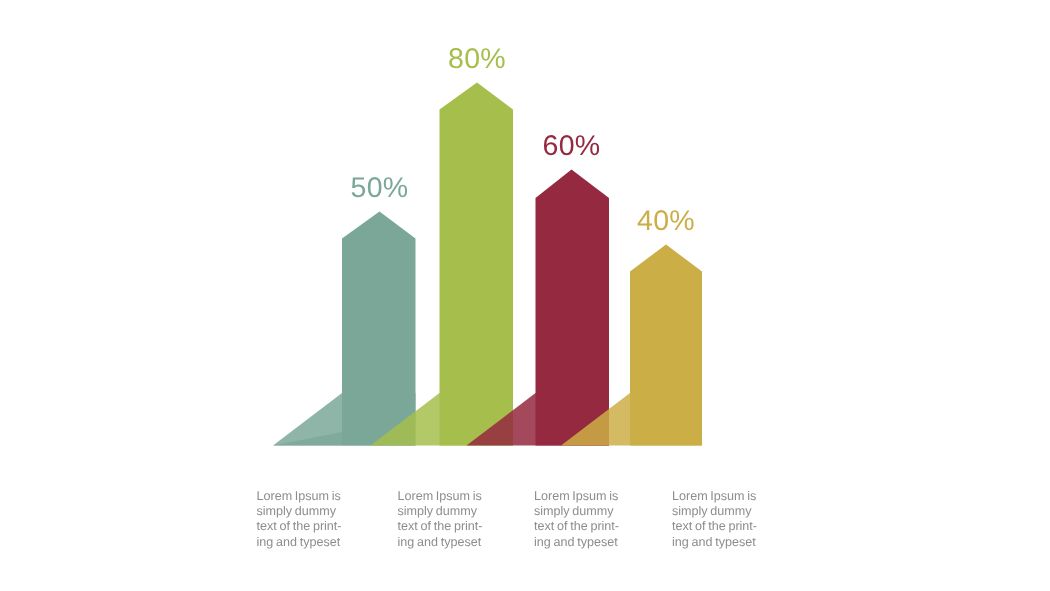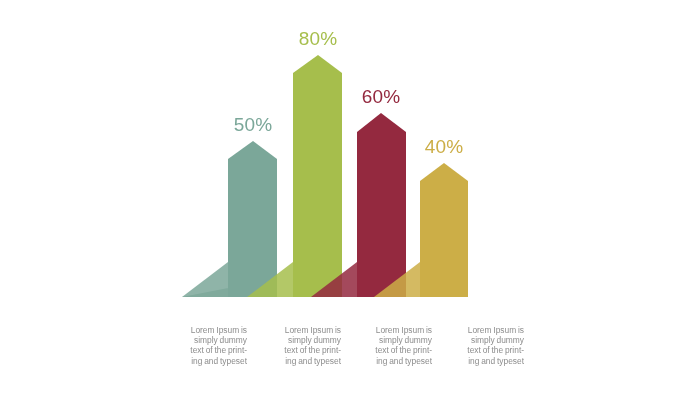--- a/index.html
+++ b/index.html
@@ -33,21 +33,21 @@
     font-weight: 400;
     letter-spacing: 0.2px;
   }
   .caption-block {
     position: absolute;
     width: 76px;
     font-family: "Liberation Sans", sans-serif;
     font-size: 8.4px;
     line-height: 10.2px;
     color: #8d8d8d;
-    text-align: right;
+    text-align: left;
     word-spacing: -0.5px;
   }
   .caption-block span {
     display: block;
   }
 </style>
 </head>
 <body>
 
 <div id="chart-stage">

